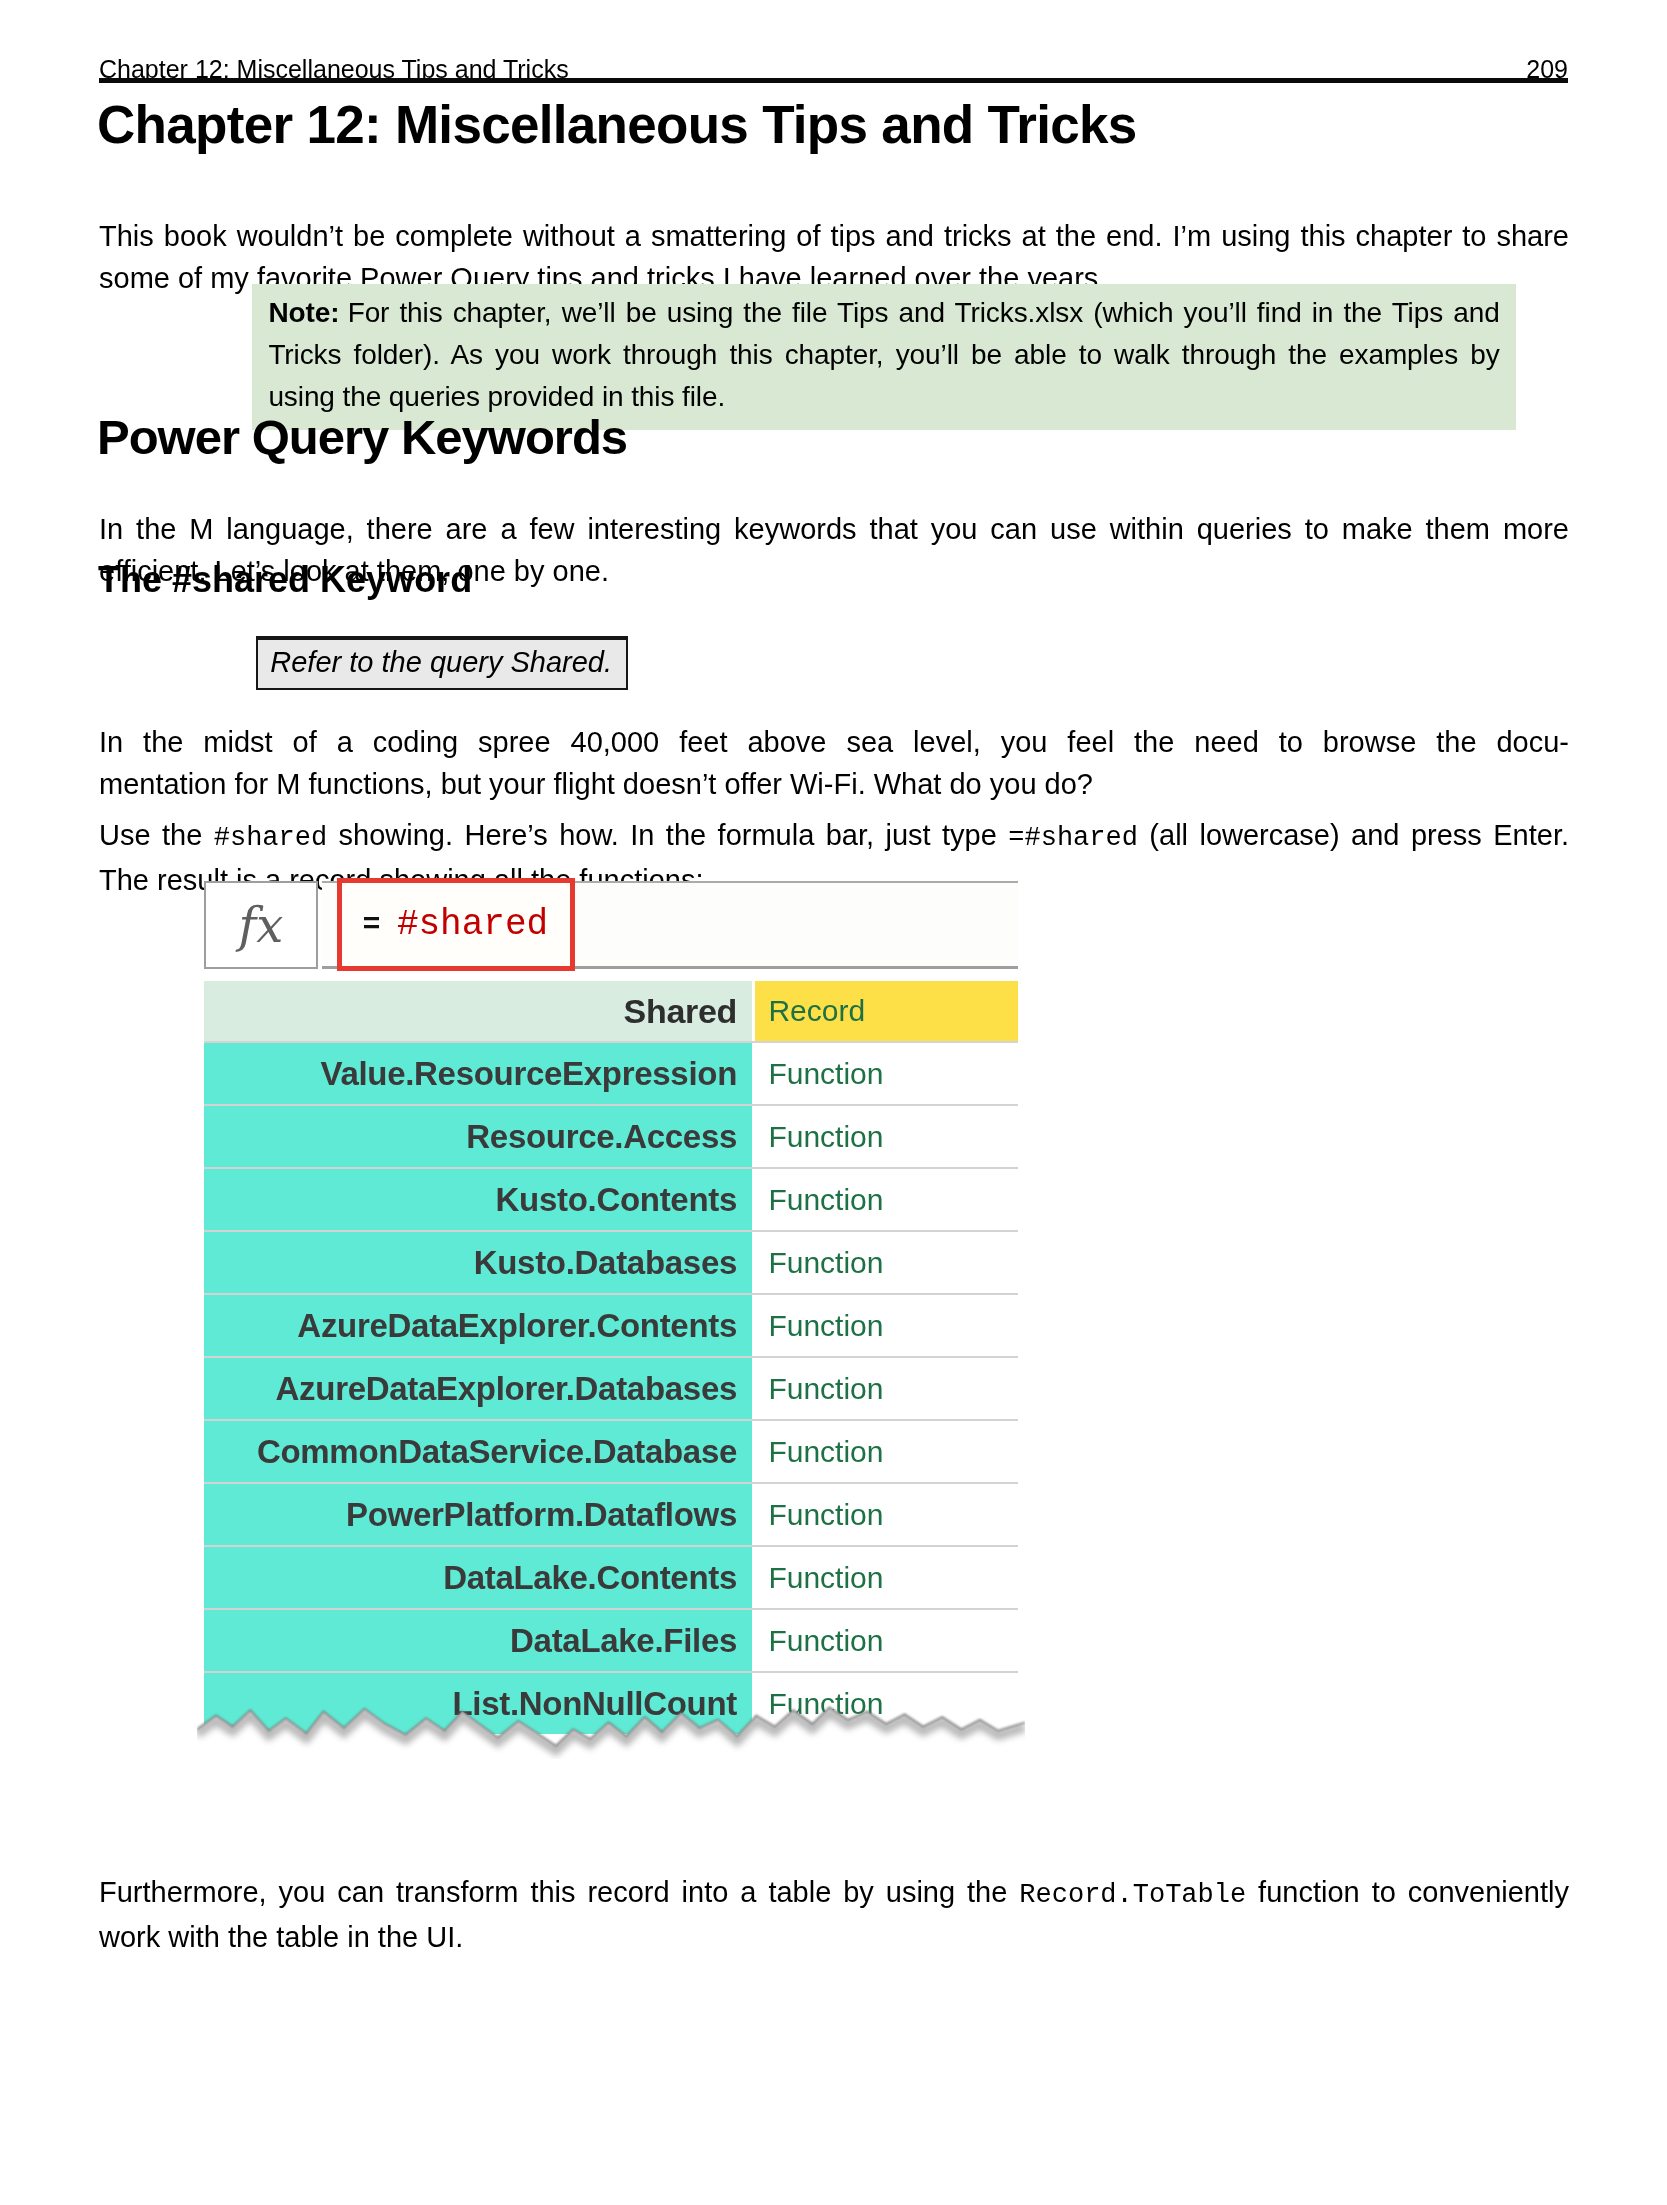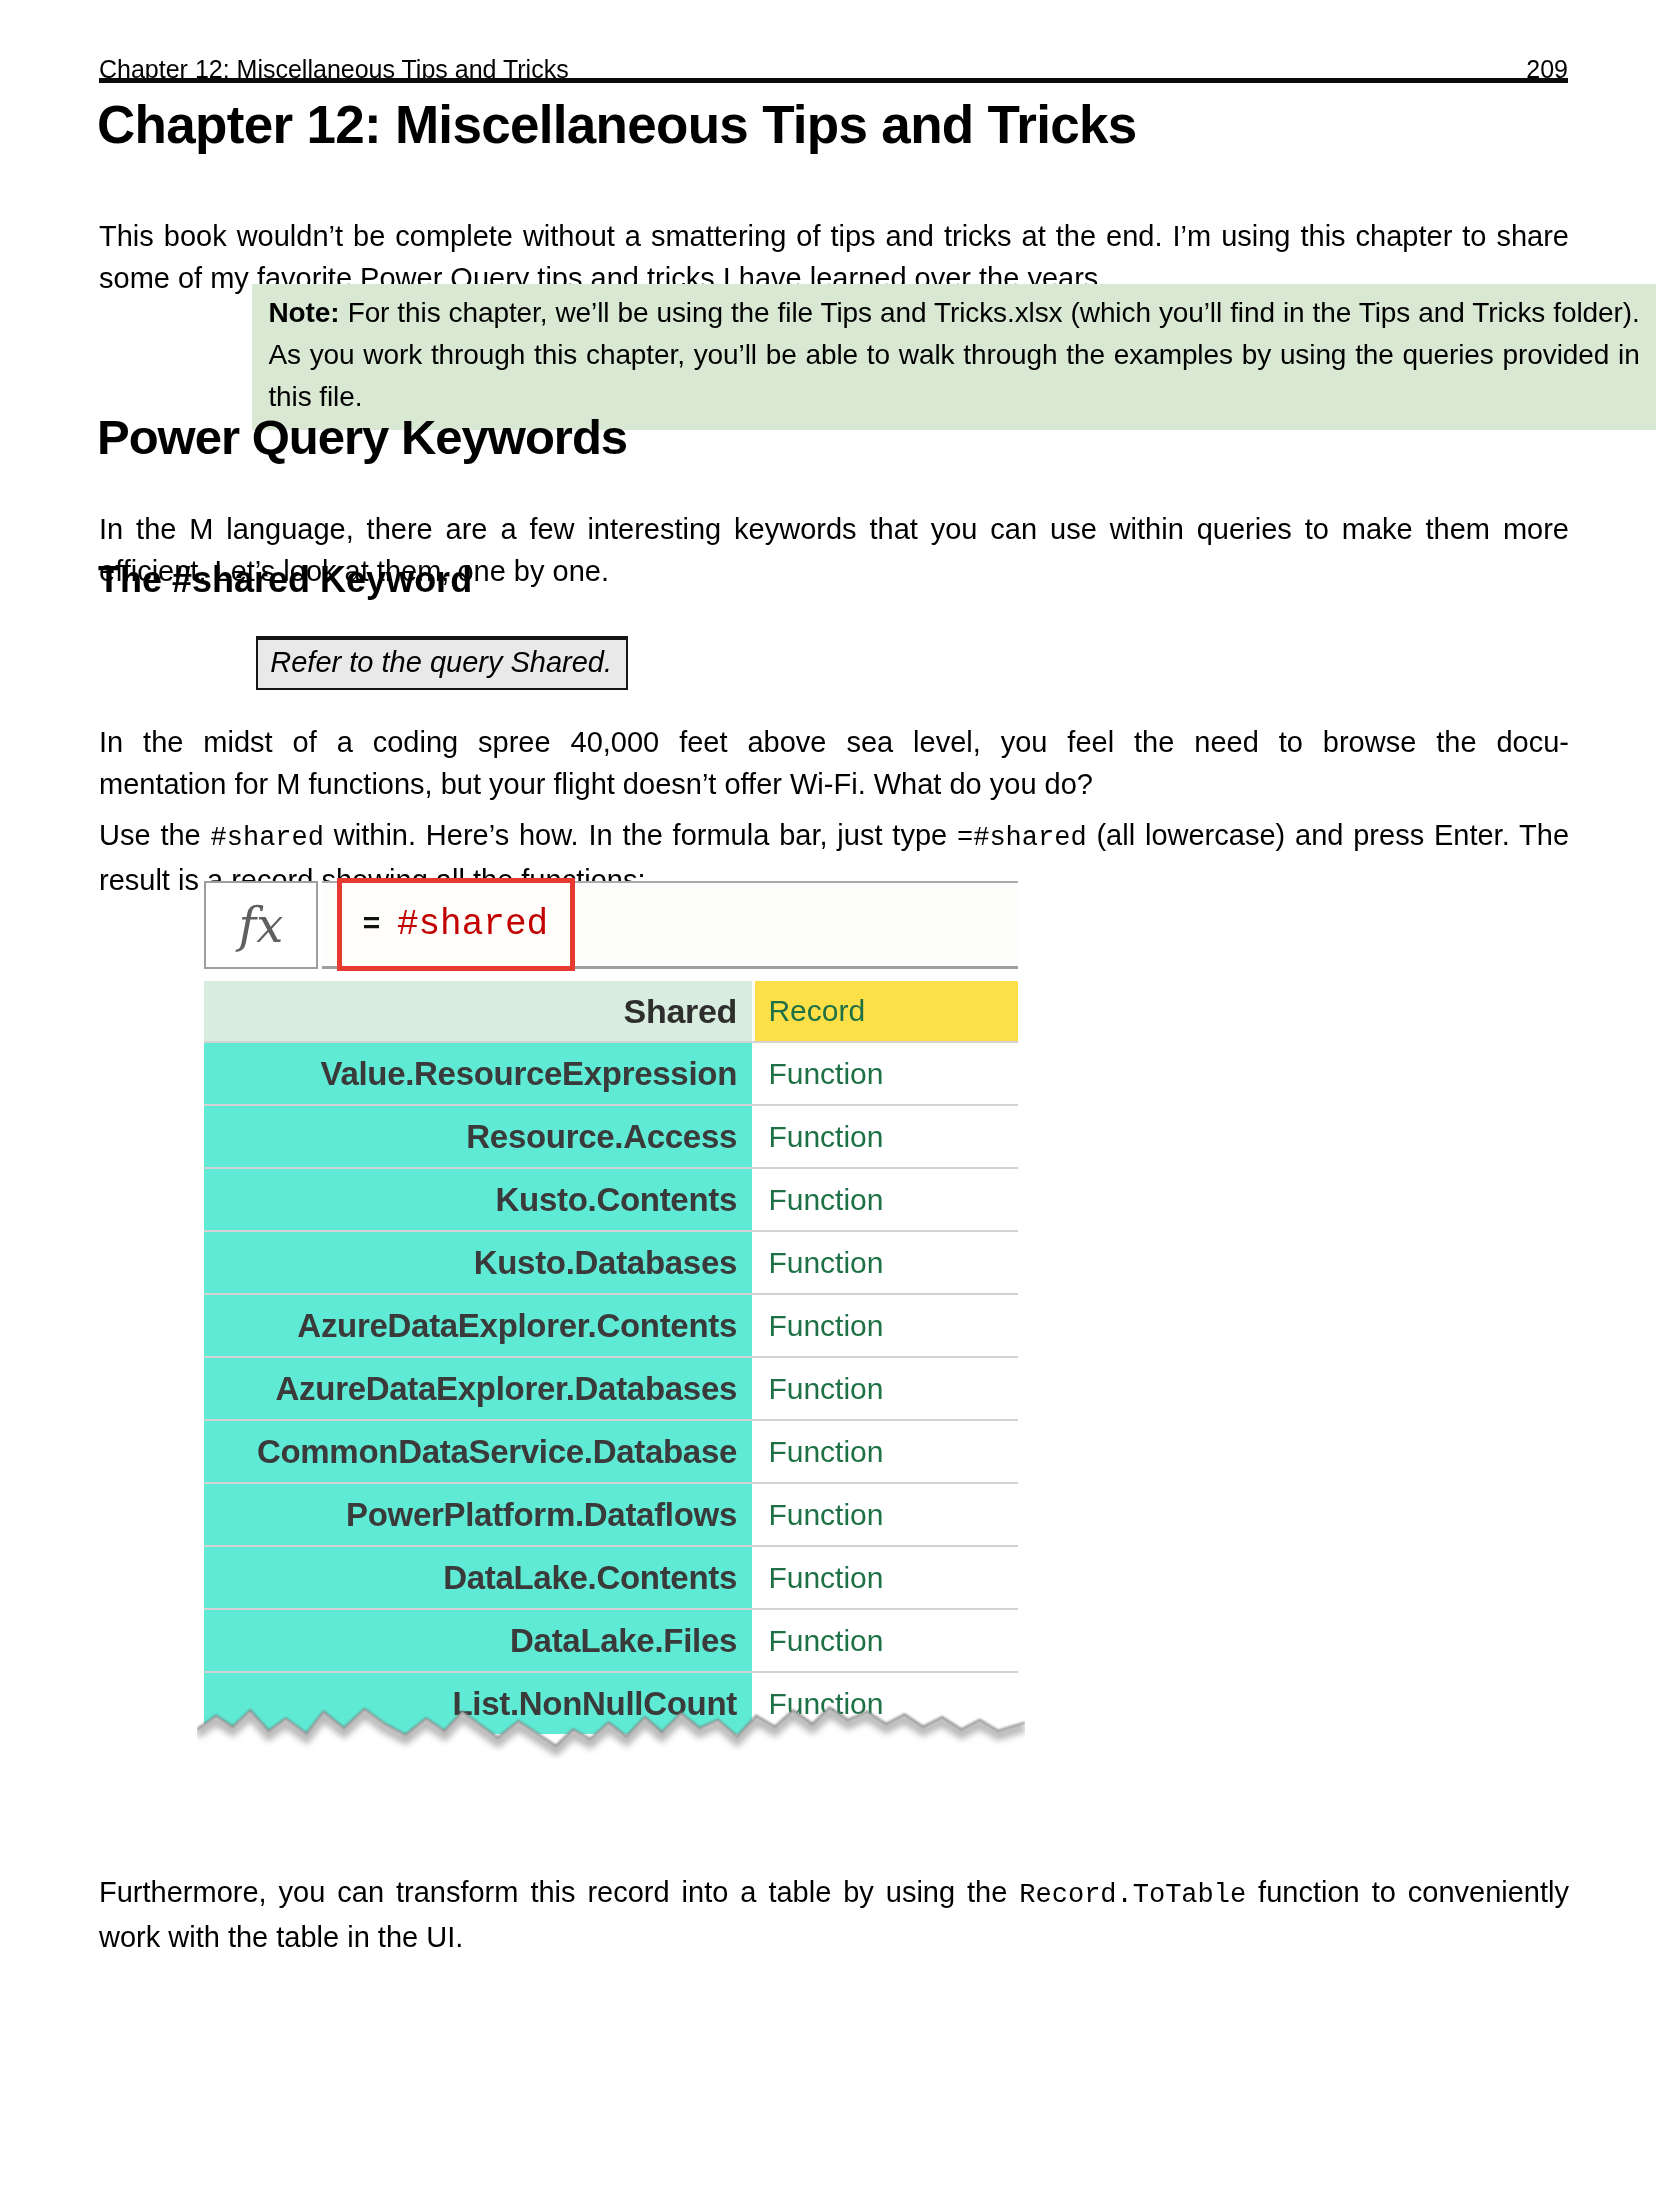--- a/index.html
+++ b/index.html
@@ -15,21 +15,21 @@
     justify-content:space-between; font-size:25px; line-height:1.1;
   }
   .rule { top:78px; left:99px; right:99px; height:4.8px; background:#0a0a0a; }
 
   .chapter-title { top:94px; left:97px; font-size:53px; font-weight:bold; letter-spacing:-0.7px; white-space:nowrap; }
 
   .para { left:99px; width:1470px; font-size:29px; line-height:42px; text-align:justify; }
   .p-intro { top:186px; }
 
   .note {
-    top:284px; left:252px; width:1404px; box-sizing:border-box;
+    top:284px; left:252px; width:1264px; box-sizing:border-box;
     padding:8.2px 16.4px 12.3px 16.4px; background:#d9e8d3;
     font-size:28px; line-height:42px; letter-spacing:-0.1px; text-align:justify;
   }
   .note b { margin-right:8.2px; }
 
   .h2 { top:409px; left:97px; font-size:49px; font-weight:bold; letter-spacing:-1px; white-space:nowrap; }
   .p-section { top:479px; }
   .h3 { top:559px; left:98px; font-size:36px; font-weight:bold; white-space:nowrap; }
 
   .callout {
@@ -118,21 +118,21 @@
 
   <div class="abs callout">
     <span>Refer to the query Shared.</span>
   </div>
 
   <p class="abs para p-midst">
     <span class="line-a">In the midst of a coding spree 40,000 feet above sea level, you feel the need to browse the docu-</span>
     <span class="line-b">mentation for M functions, but your flight doesn’t offer Wi-Fi. What do you do?</span>
   </p>
 
-  <p class="abs para p-use"><span>Use the </span><span class="mono">#shared</span><span> within. Here’s how. In the formula bar, just type </span><span class="mono">=#shared</span><span> (all lowercase) and press Enter. The result is a record showing all the functions:</span></p>
+  <p class="abs para p-use"><span>Use the </span><span class="mono">#shared</span><span> showing. Here’s how. In the formula bar, just type </span><span class="mono">=#shared</span><span> (all lowercase) and press Enter. The result is a record showing all the functions:</span></p>
 
   <div class="abs figure">
 
     <div class="formula-row">
       <div class="fx-box">
         <span class="fx-glyph">fx</span>
       </div>
       <div class="formula-bar"></div>
       <div class="red-box">
         <span class="eq">=</span>

